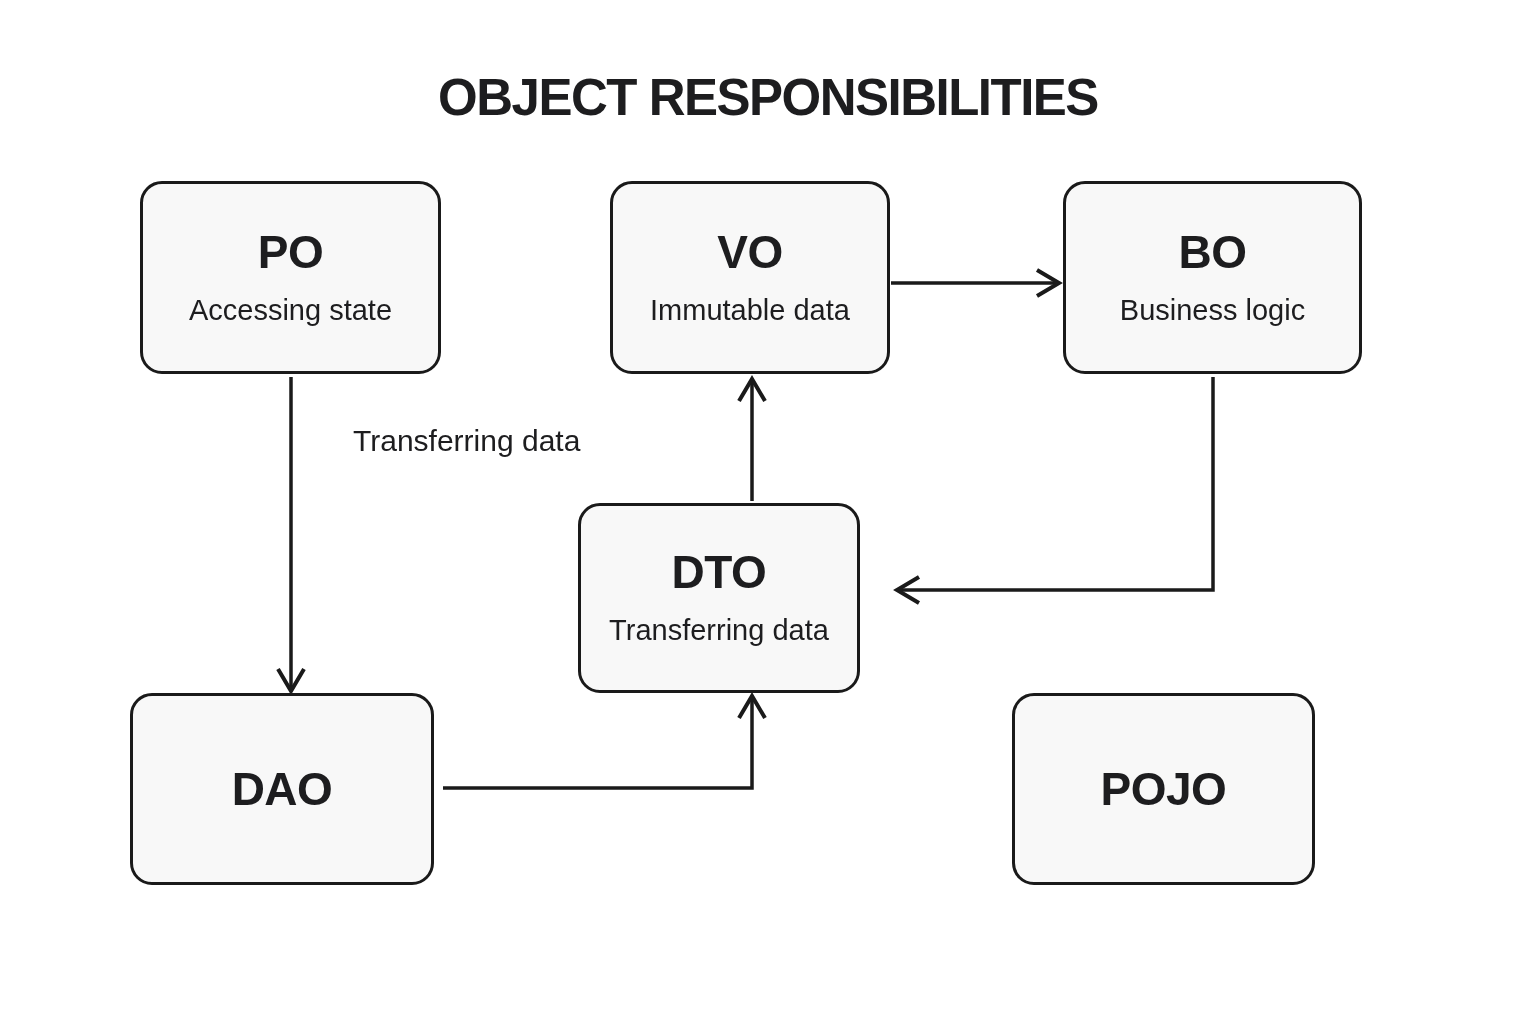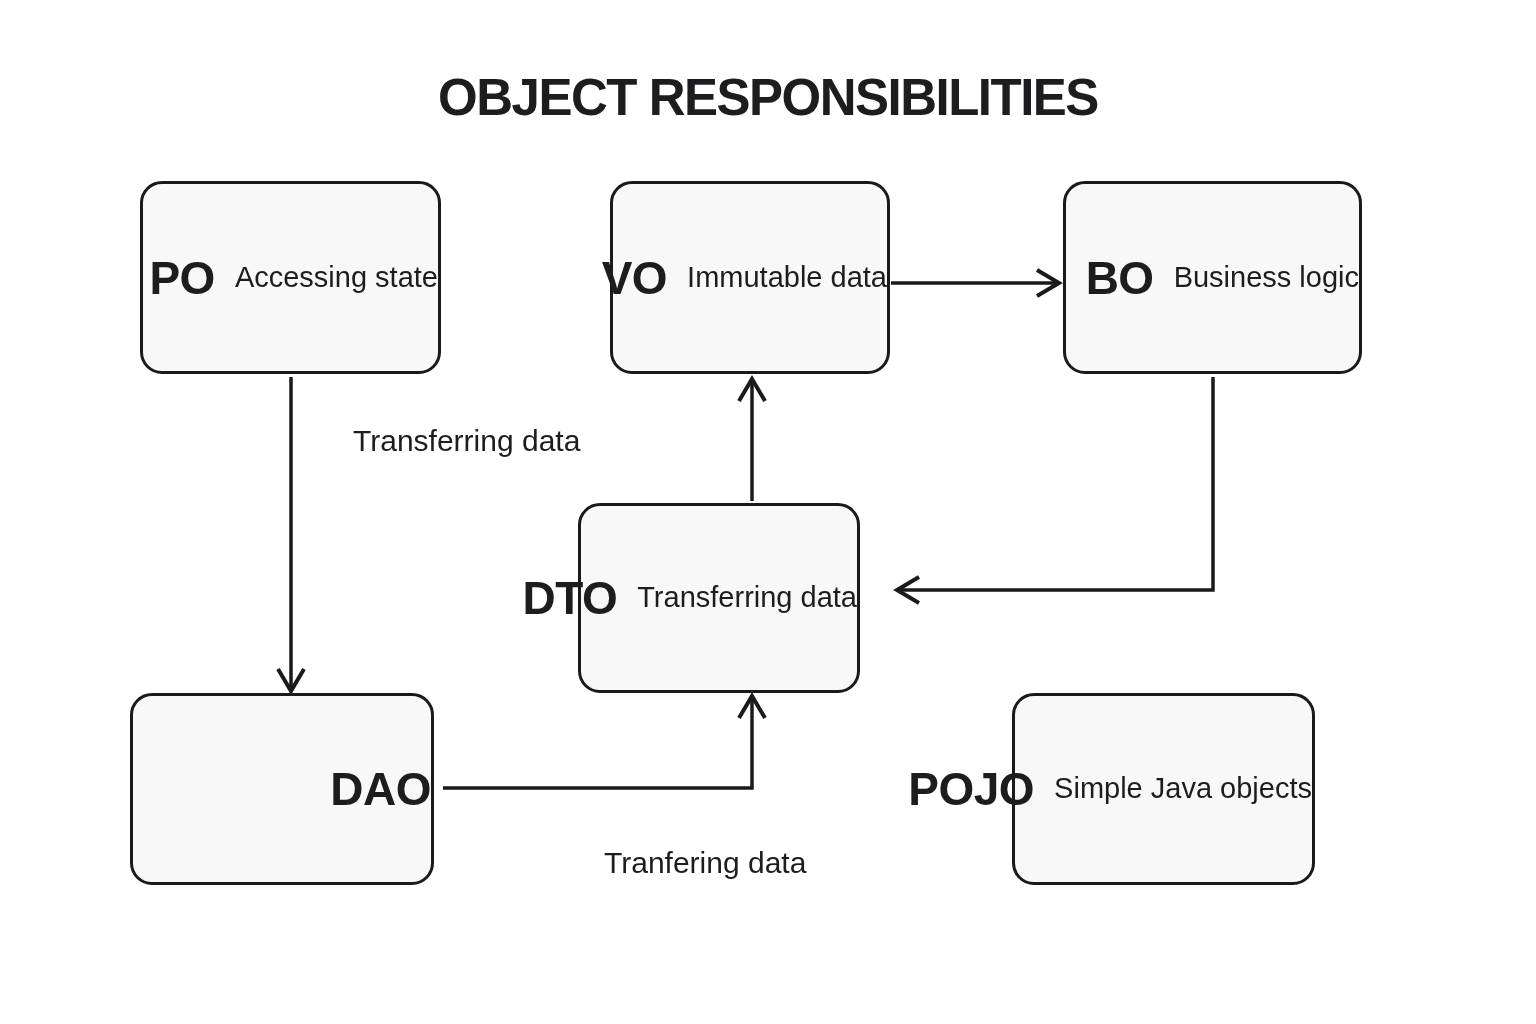--- a/index.html
+++ b/index.html
@@ -43,22 +43,23 @@
     stroke-width:3.5;
     stroke-linejoin:miter;
   }
   .edges-layer path.head{stroke-width:4;}
   .node{
     position:absolute;
     background:var(--box-fill);
     border:3px solid var(--box-border);
     border-radius:22px;
     display:flex;
+    flex-direction:column;
     align-items:center;
-    justify-content:flex-end;
+    justify-content:center;
     gap:20px;
     text-align:center;
   }
   .node-title{
     font-size:46px;
     font-weight:700;
     line-height:1;
     letter-spacing:-0.5px;
     color:var(--ink);
   }
@@ -121,20 +122,18 @@
     <div class="node-title">DTO</div>
     <div class="node-subtitle">Transferring data</div>
   </div>
 
   <div class="node" style="left:130px;top:693px;width:304px;height:192px">
     <div class="node-title">DAO</div>
   </div>
 
   <div class="node" style="left:1012px;top:693px;width:303px;height:192px">
     <div class="node-title">POJO</div>
-    <div class="node-subtitle">Simple Java objects</div>
   </div>
 
   <div class="edge-label" style="left:353px;top:424px">Transferring data</div>
 
-  <div class="edge-label" style="left:604px;top:846px">Tranfering data</div>
 
 </div>
 
 </body></html>

